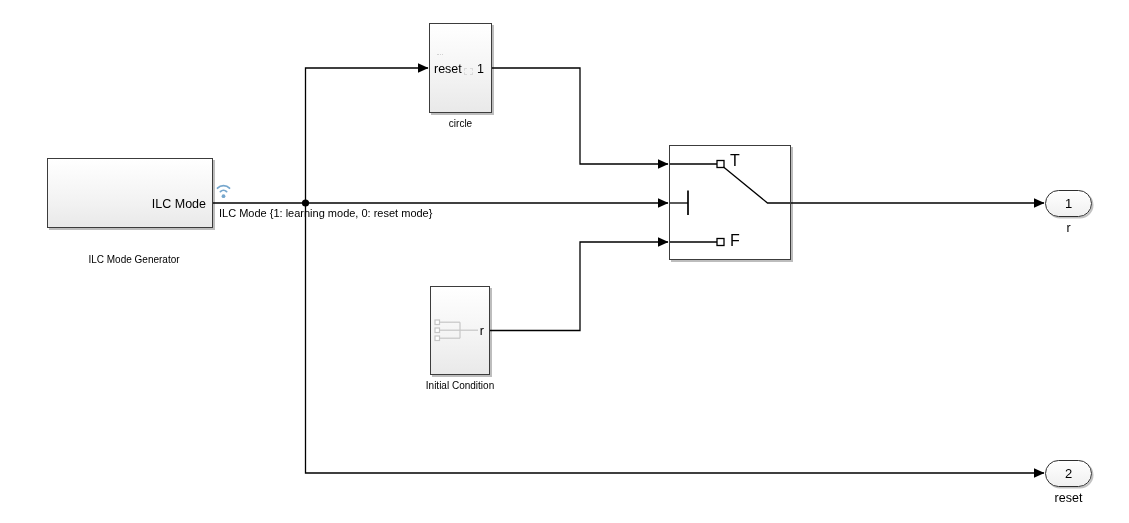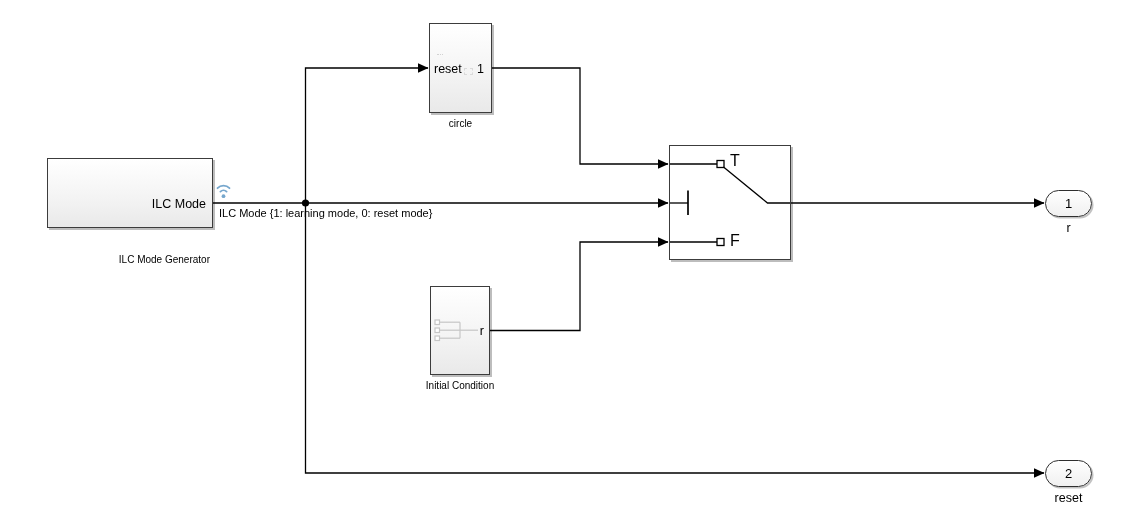--- a/index.html
+++ b/index.html
@@ -59,21 +59,21 @@
   }
 </style>
 </head>
 <body>
 
 <div id="canvas">
 
   <div class="block" style="left:47px;top:158px;width:166px;height:70px;">
     <span class="portlabel" style="right:6px;top:38px;">ILC Mode</span>
   </div>
-  <div class="blockname" style="left:44px;top:254px;width:166px;text-align:right;">ILC Mode Generator</div>
+  <div class="blockname" style="left:51px;top:254px;width:166px;">ILC Mode Generator</div>
 
   <svg style="position:absolute;left:213px;top:179px;" width="22" height="23" viewBox="0 0 22 23">
     <path d="M4.5,9.2 A8.2,8.2 0 0 1 16.5,9.2" fill="none" stroke="#76a7cd" stroke-width="1.8" stroke-linecap="round"></path>
     <path d="M7.4,12.6 A4.4,4.4 0 0 1 13.6,12.6" fill="none" stroke="#76a7cd" stroke-width="1.8" stroke-linecap="round"></path>
     <circle cx="10.5" cy="17.2" r="1.9" fill="#76a7cd"></circle>
   </svg>
 
   <div class="block" style="left:429px;top:23px;width:63px;height:90px;">
     <span class="portlabel" style="left:4px;top:38px;">reset</span>
     <span class="portlabel" style="right:7px;top:38px;">1</span>

